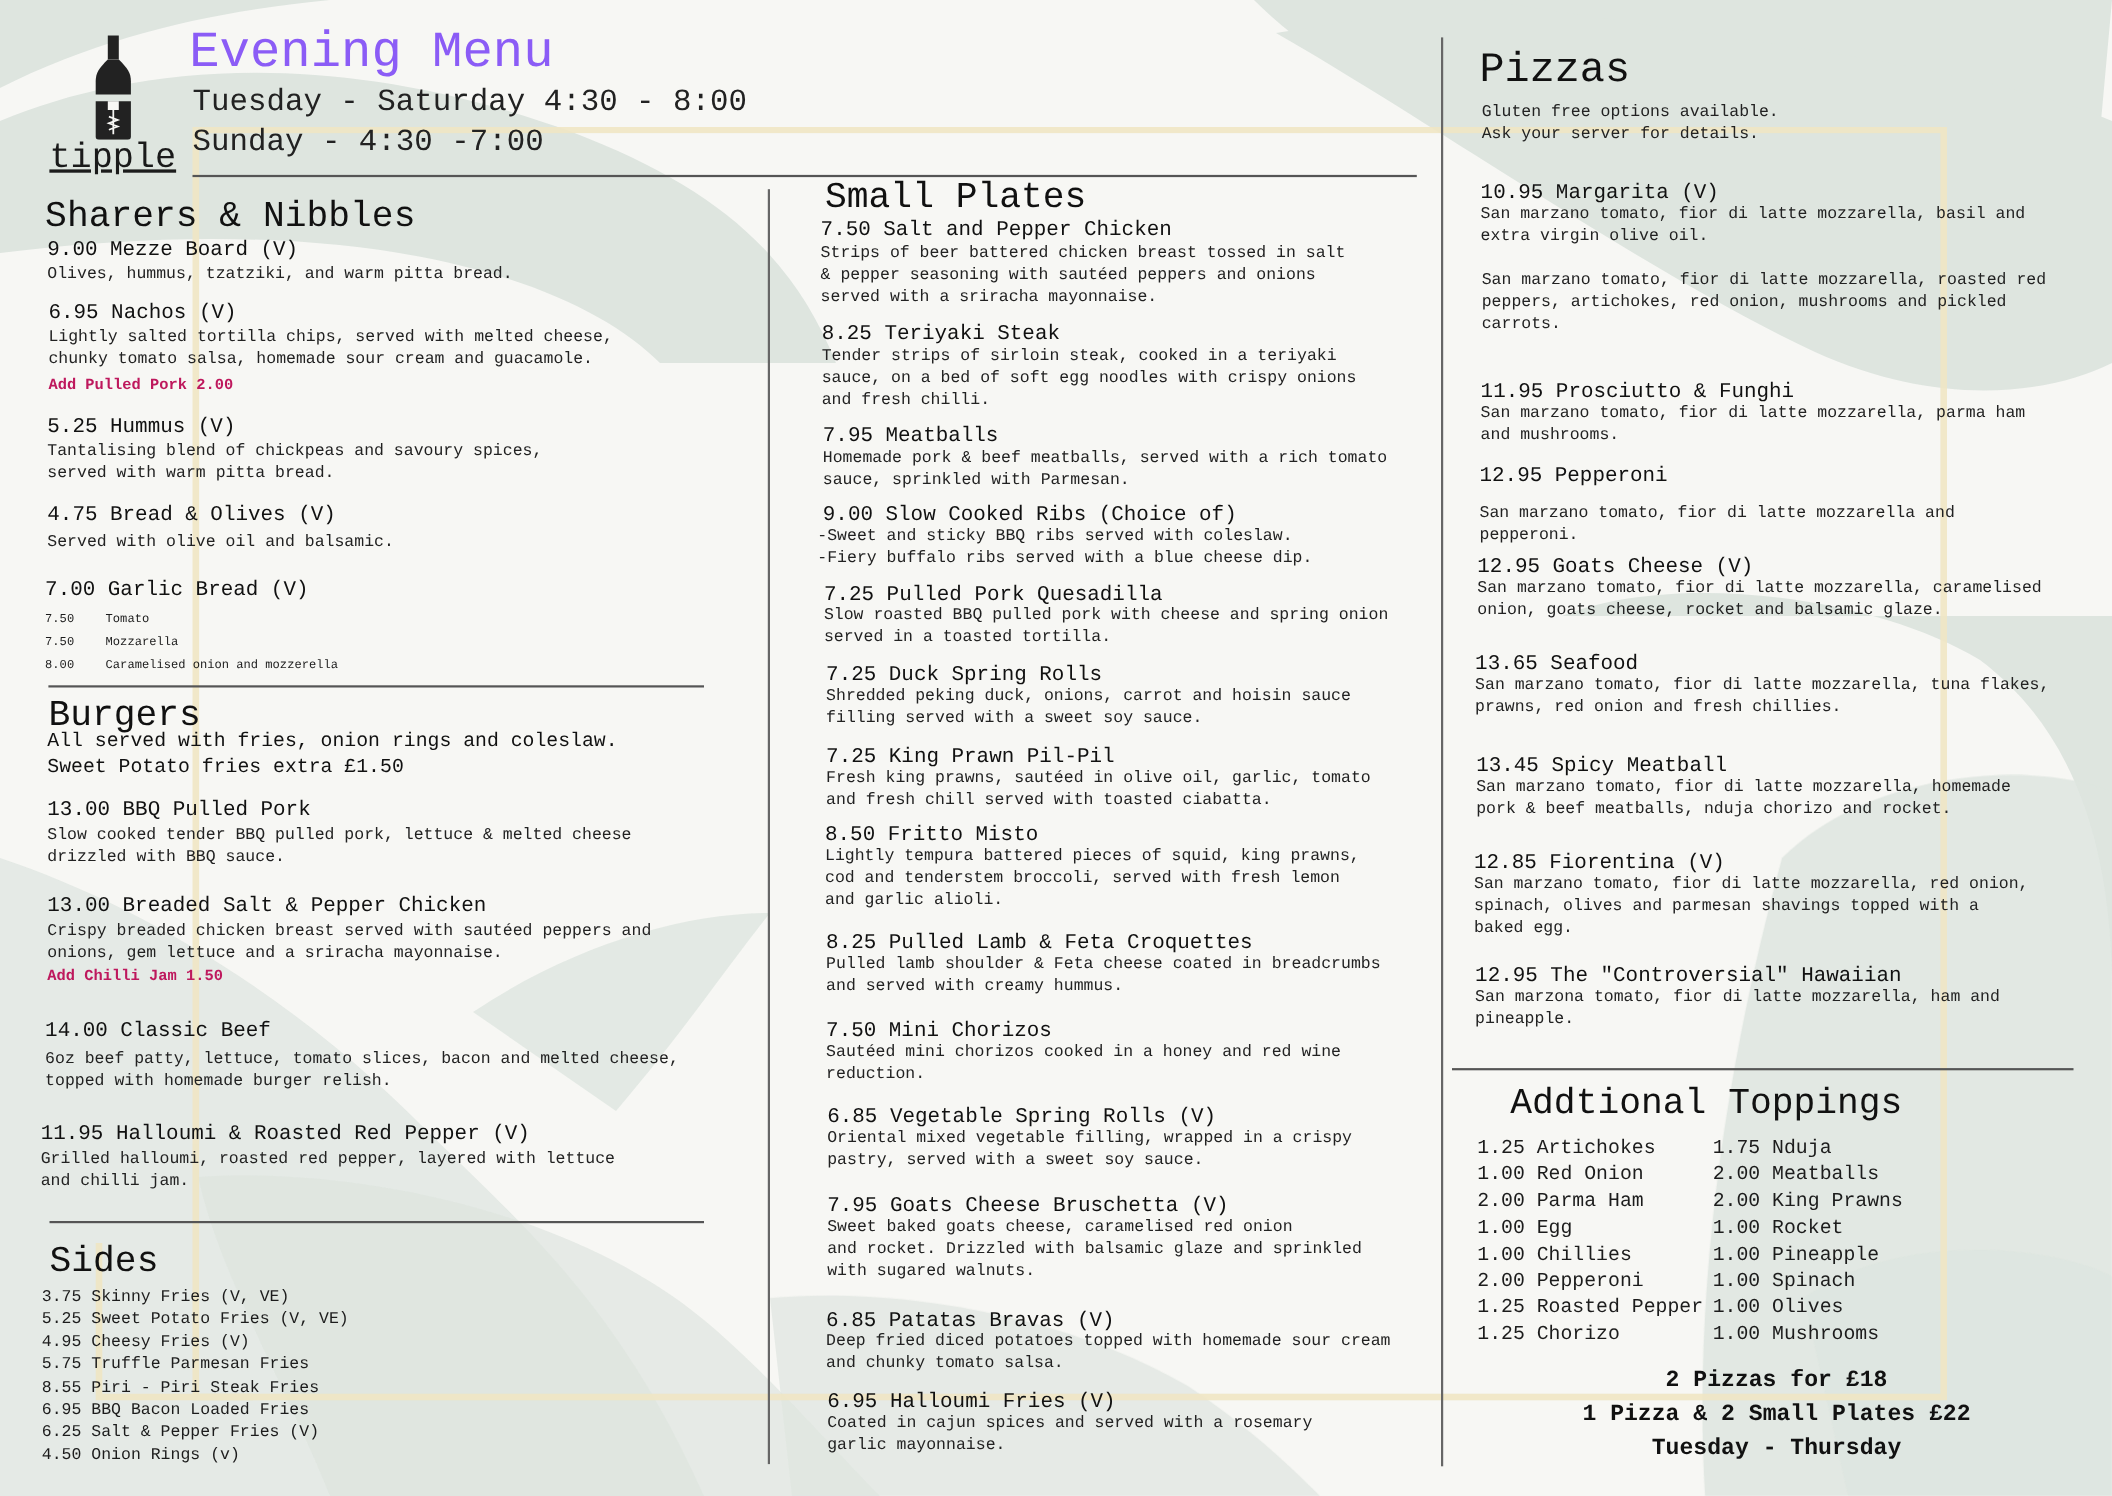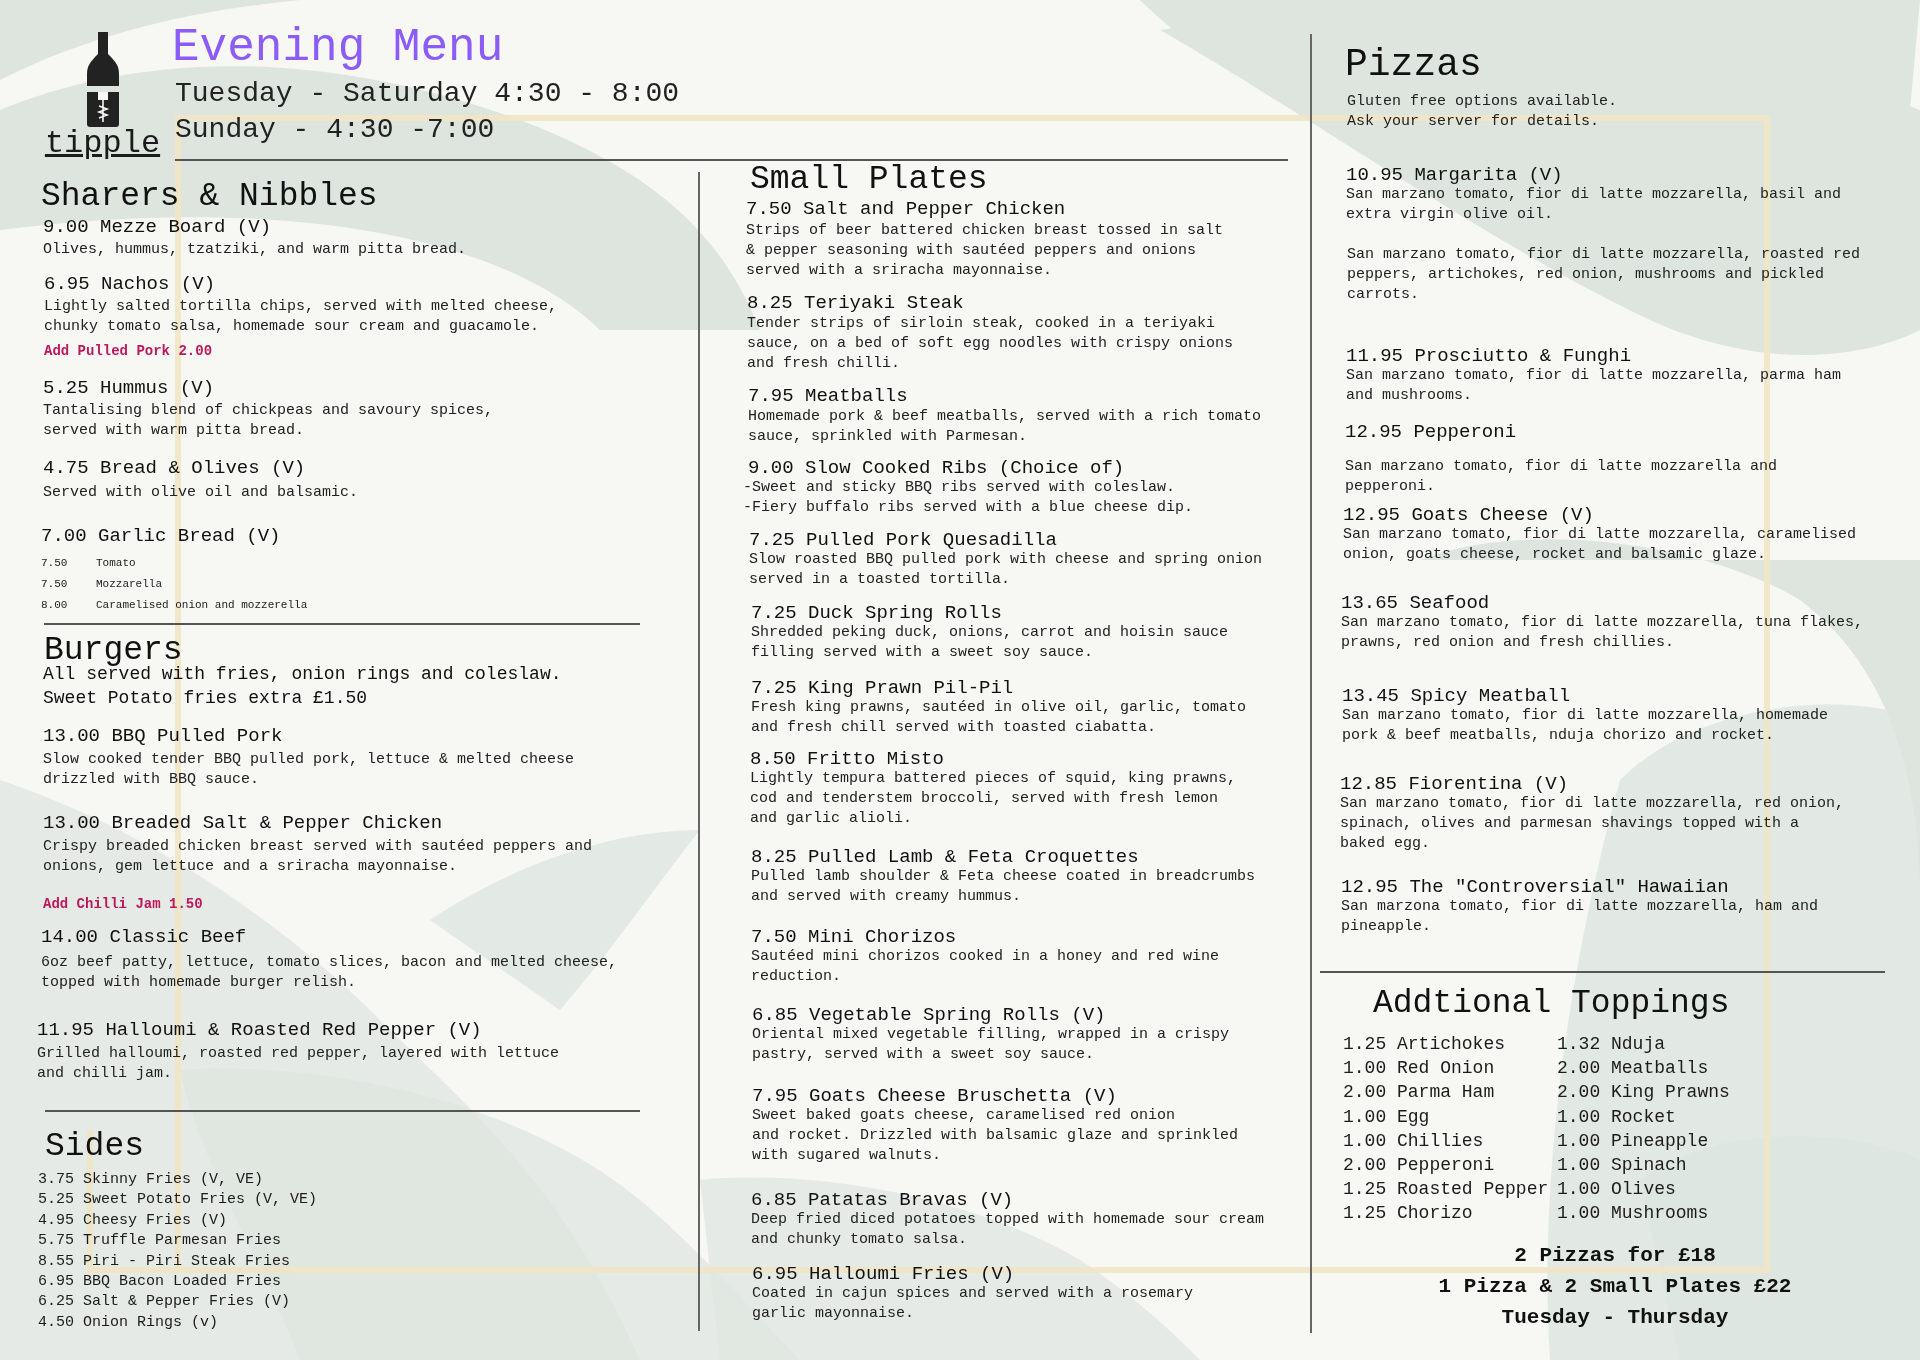--- a/index.html
+++ b/index.html
@@ -116,21 +116,21 @@
 
 <div class="abs" style="left:43px; top:725px;">
   <div class="item-name">13.00 BBQ Pulled Pork</div>
   <div class="item-desc" style="margin-top:3px;">Slow cooked tender BBQ pulled pork, lettuce &amp; melted cheese
 drizzled with BBQ sauce.</div>
 </div>
 <div class="abs" style="left:43px; top:812px;">
   <div class="item-name">13.00 Breaded Salt &amp; Pepper Chicken</div>
   <div class="item-desc" style="margin-top:3px;">Crispy breaded chicken breast served with sautéed peppers and
 onions, gem lettuce and a sriracha mayonnaise.</div>
-  <div class="item-add" style="margin-top:19px;">Add Chilli Jam 1.50</div>
+  <div class="item-add" style="margin-top:3px;">Add Chilli Jam 1.50</div>
 </div>
 <div class="abs" style="left:41px; top:926px;">
   <div class="item-name">14.00 Classic Beef</div>
   <div class="item-desc" style="margin-top:5px;">6oz beef patty, lettuce, tomato slices, bacon and melted cheese,
 topped with homemade burger relish.</div>
 </div>
 <div class="abs" style="left:37px; top:1019px;">
   <div class="item-name">11.95 Halloumi &amp; Roasted Red Pepper (V)</div>
   <div class="item-desc" style="margin-top:3px;">Grilled halloumi, roasted red pepper, layered with lettuce
 and chilli jam.</div>
@@ -285,21 +285,21 @@
   <div>1.25 Artichokes</div>
   <div>1.00 Red Onion</div>
   <div>2.00 Parma Ham</div>
   <div>1.00 Egg</div>
   <div>1.00 Chillies</div>
   <div>2.00 Pepperoni</div>
   <div>1.25 Roasted Pepper</div>
   <div>1.25 Chorizo</div>
 </div>
 <div class="abs top-col" style="left:1557px; top:1032px;">
-  <div>1.32 Nduja</div>
+  <div>1.75 Nduja</div>
   <div>2.00 Meatballs</div>
   <div>2.00 King Prawns</div>
   <div>1.00 Rocket</div>
   <div>1.00 Pineapple</div>
   <div>1.00 Spinach</div>
   <div>1.00 Olives</div>
   <div>1.00 Mushrooms</div>
 </div>
 
 <div class="abs offer" style="top:1240px;">

